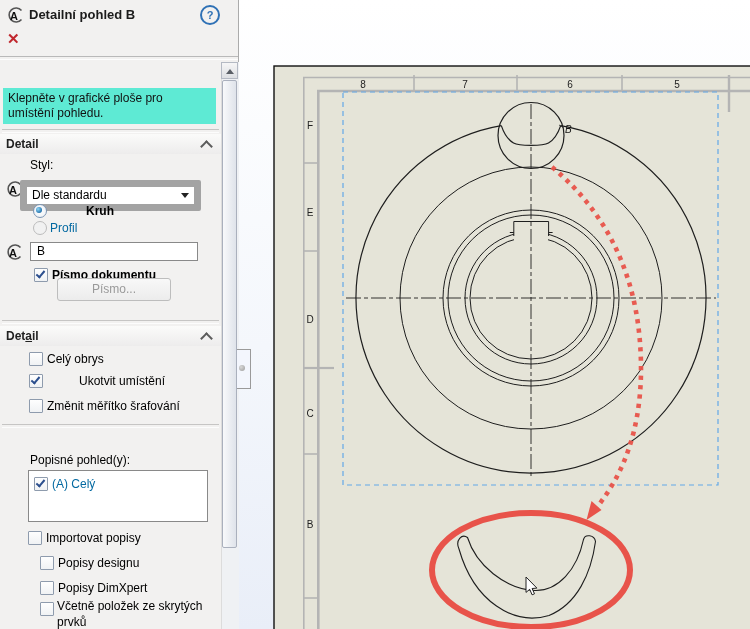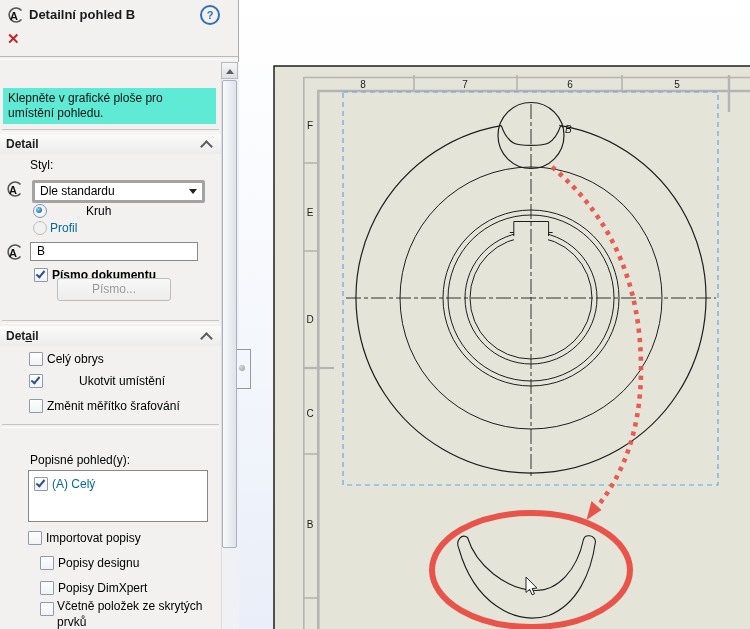--- a/index.html
+++ b/index.html
@@ -30,21 +30,21 @@
   .sec-header{left:0;width:221px;height:20px;background:linear-gradient(#fbfbfa,#edecec);}
   .sec-header .sec-label{position:absolute;left:6px;top:3px;font-weight:bold;color:#222;}
   .chev-up{position:absolute;right:10px;top:8px;width:7px;height:7px;
     border-left:2px solid #5c5c5c;border-top:2px solid #5c5c5c;transform:rotate(45deg);}
   .msg-box{left:3px;top:88px;width:203px;background:#5eead4;padding:3px 5px;line-height:15px;color:#111;}
   .lbl{white-space:nowrap;}
   .lbl-dis{color:#0369a1;white-space:nowrap;}
   
   .cva-icon{width:20px;height:20px;}
   
-  .combo{left:32px;width:167px;height:17px;background:#fff;border:3px solid #a3a3a3;border-radius:2px;}
+  .combo{left:20px;width:167px;height:17px;background:#fff;border:7px solid #a3a3a3;border-radius:2px;}
   .combo .combo-text{position:absolute;left:5px;top:1px;line-height:15px;white-space:nowrap;}
   .combo .combo-arrow{position:absolute;right:5px;top:6px;width:0;height:0;
     border-left:4px solid transparent;border-right:4px solid transparent;border-top:5px solid #222;}
   
   .tfield{left:30px;width:166px;height:17px;background:#fff;border:1px solid #898989;}
   .tfield .tval{position:absolute;left:6px;top:1px;line-height:15px;}
   
   .radio{width:12px;height:12px;border-radius:50%;border:1px solid #7d96b4;
     background:radial-gradient(#ffffff,#e9eef4);}
   .radio.sel::after{content:"";position:absolute;left:2px;top:2px;width:6px;height:6px;border-radius:50%;
@@ -179,21 +179,21 @@
     <svg class="abs cva-icon" style="left:5px;top:179px;" viewBox="0 0 20 20">
       <path d="M 15.5 5.5 A 7 7 0 1 0 15.5 14.5" fill="none" stroke="#555" stroke-width="1.6"></path>
       <text x="8" y="14.5" font-size="11" font-weight="bold" fill="#111" text-anchor="middle">A</text>
     </svg>
     <div class="abs combo" style="top:180px;">
       <span class="combo-text">Dle standardu</span>
       <span class="combo-arrow"></span>
     </div>
 
     <div class="abs radio sel" style="left:33px;top:204px;"></div>
-    <div class="abs lbl" style="left:50px;top:204px;font-weight:normal;padding-left:36px;">Kruh</div>
+    <div class="abs lbl" style="left:50px;top:204px;font-weight:bold;padding-left:36px;">Kruh</div>
     <div class="abs radio dis" style="left:33px;top:221px;"></div>
     <div class="abs lbl-dis" style="left:50px;top:221px;">Profil</div>
 
     <svg class="abs cva-icon" style="left:5px;top:242px;" viewBox="0 0 20 20">
       <path d="M 15.5 5.5 A 7 7 0 1 0 15.5 14.5" fill="none" stroke="#555" stroke-width="1.6"></path>
       <text x="8" y="14.5" font-size="11" font-weight="bold" fill="#111" text-anchor="middle">A</text>
     </svg>
     <div class="abs tfield" style="top:242px;">
       <span class="tval">B</span>
     </div>

